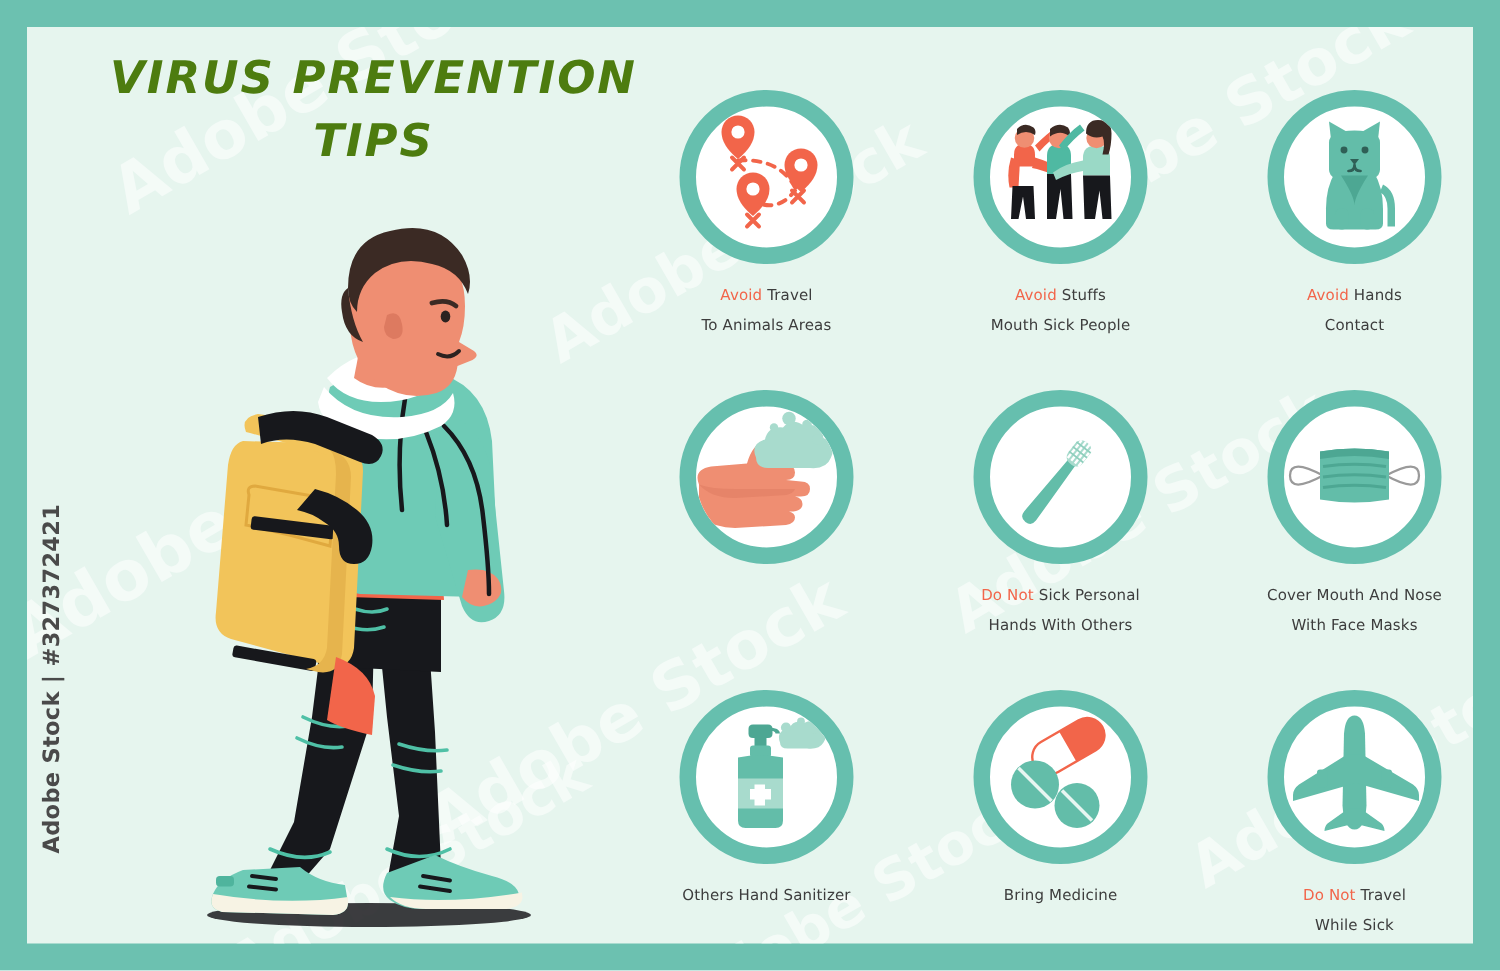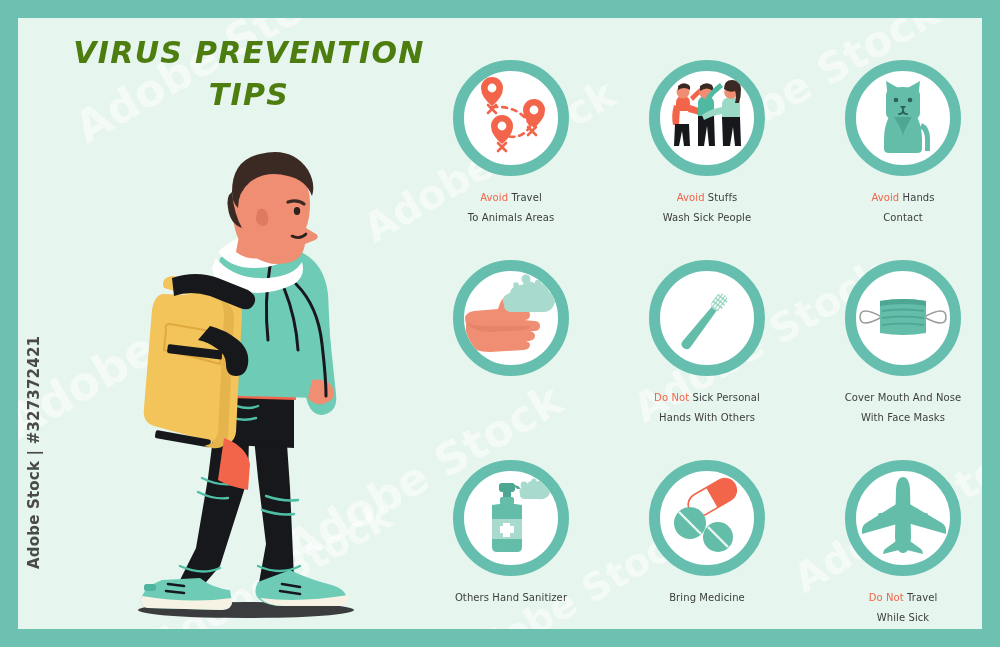--- a/index.html
+++ b/index.html
@@ -285,21 +285,21 @@
 
             <path d="M62 34 q0 -8 9 -8 q9 0 9 8 l0 12 l-18 0 z" fill="#9ad9c6"></path>
             <circle cx="71" cy="21" r="6.8" fill="#ef8e72"></circle>
             <path d="M64 18 q0 -9 8 -9 q9 0 9 9 q0 8 -2 14 l-4 0 q2 -8 0 -12 q-6 2 -11 -2 z" fill="#3b2a24"></path>
             <path d="M62 36 q-12 2 -20 8 l2 5 q10 -5 18 -6 z" fill="#9ad9c6"></path>
             <path d="M62 46 l18 0 l1 29 l-6 0 l-2 -19 l-3 19 l-7 0 z" fill="#17181c"></path>
           </svg>
         </div>
         <div class="caption">
           <span class="hl">Avoid</span><span> Stuffs</span><br>
-          <span>Wash Sick People</span>
+          <span>Mouth Sick People</span>
         </div>
       </div>
 
       <div class="tip r1 c3">
         <div class="circle">
           <svg width="94" height="94" viewBox="0 0 94 94">
             <g fill="#63bda9">
 
               <path d="M30 10 l2 18 l12 -10 z"></path>
               <path d="M64 10 l-2 18 l-12 -10 z"></path>

